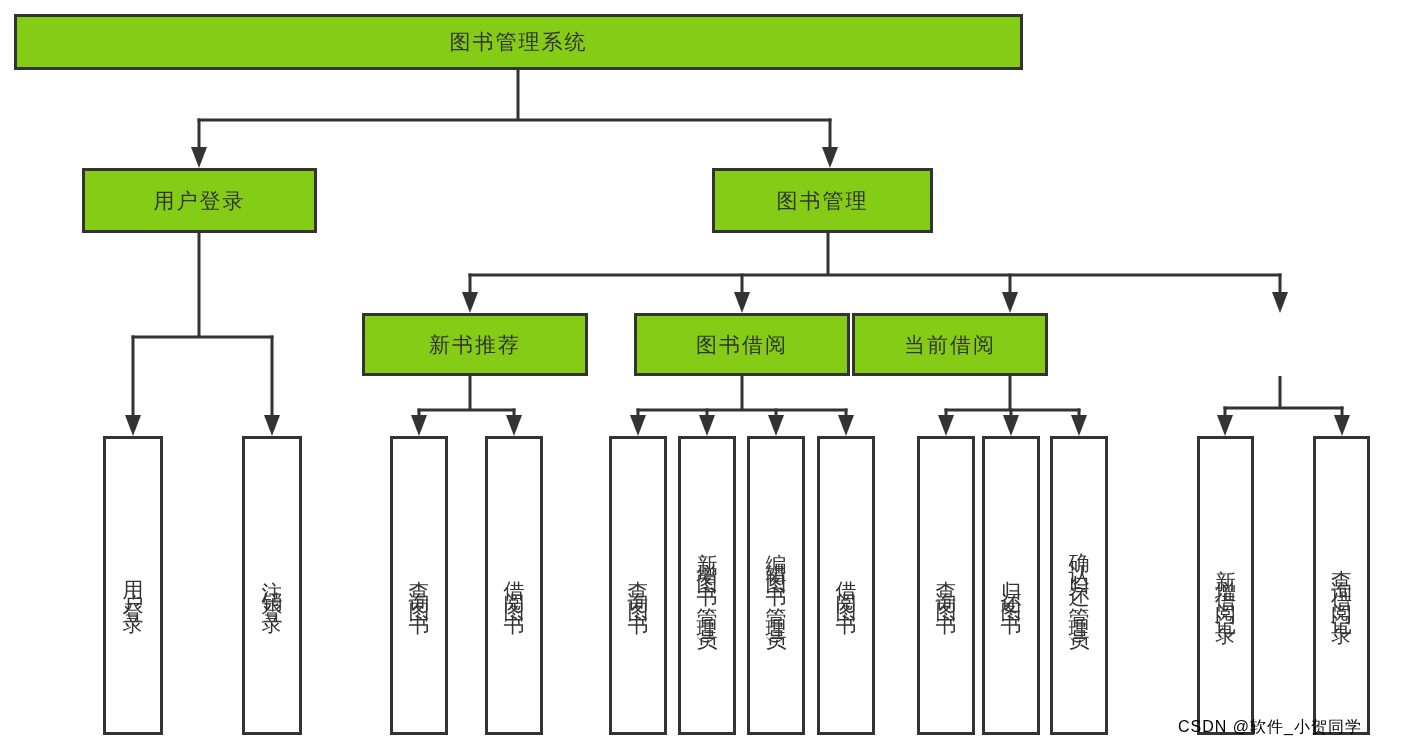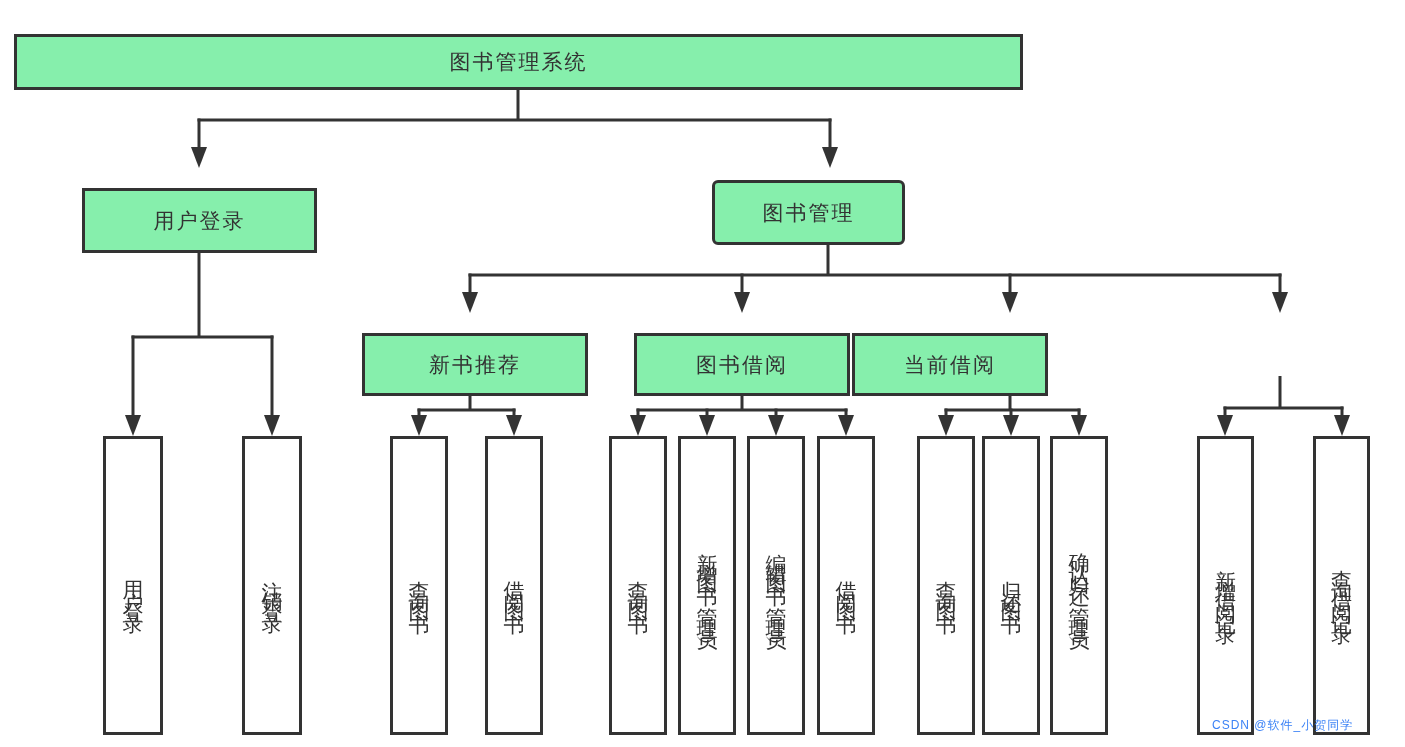--- a/index.html
+++ b/index.html
@@ -14,53 +14,52 @@
   }
   .canvas svg.wires {
     position: absolute;
     left: 0; top: 0;
     width: 1405px; height: 747px;
   }
   .node {
     position: absolute;
     box-sizing: border-box;
     border: 3px solid #333333;
-    background: #86efac;
+    background: #84cc16;
     display: flex;
     align-items: center;
     justify-content: center;
     font-size: 21px;
     letter-spacing: 2px;
     color: #333333;
     white-space: nowrap;
-    margin-top: 20px;
   }
   .leaf {
     position: absolute;
     box-sizing: border-box;
     border: 3px solid #333333;
     background: #ffffff;
     top: 436px;
     height: 299px;
     display: flex;
     align-items: center;
     justify-content: center;
     writing-mode: vertical-rl;
     text-orientation: mixed;
     font-size: 21px;
     letter-spacing: 11px;
     color: #333333;
   }
   .watermark {
     position: absolute;
-    left: 1212px;
+    left: 1178px;
     top: 717px;
-    font-size: 12px;
+    font-size: 16px;
     letter-spacing: 1px;
-    color: #3b82f6;
+    color: #000000;
     white-space: nowrap;
     z-index: 5;
   }
 </style>
 </head>
 <body>
 
 <div class="canvas">
 
   <svg class="wires" viewBox="0 0 1405 747" fill="none" stroke="#333333" stroke-width="3">
@@ -121,21 +120,21 @@
     <path d="M1223.5 408 H1343.5"></path>
     <path d="M1225 406.5 V419"></path>
     <path d="M1342 406.5 V419"></path>
     <polygon fill="#333333" stroke="none" points="1225,436 1217,415 1233,415"></polygon>
     <polygon fill="#333333" stroke="none" points="1342,436 1334,415 1350,415"></polygon>
   </svg>
 
   <div class="node" style="left:14px; top:14px; width:1009px; height:56px;">图书管理系统</div>
 
   <div class="node" style="left:82px; top:168px; width:235px; height:65px;">用户登录</div>
-  <div class="node" style="left:712px; top:160px; width:193px; height:65px;border-radius:6px;">图书管理</div>
+  <div class="node" style="left:712px; top:168px; width:221px; height:65px;">图书管理</div>
 
   <div class="node" style="left:362px; top:313px; width:226px; height:63px;">新书推荐</div>
   <div class="node" style="left:634px; top:313px; width:216px; height:63px;">图书借阅</div>
   <div class="node" style="left:852px; top:313px; width:196px; height:63px;">当前借阅</div>
 
   <div class="leaf" style="left:103px; width:60px;">用户登录</div>
   <div class="leaf" style="left:242px; width:60px;">注销登录</div>
 
   <div class="leaf" style="left:390px; width:58px;">查询图书</div>
   <div class="leaf" style="left:485px; width:58px;">借阅图书</div>

